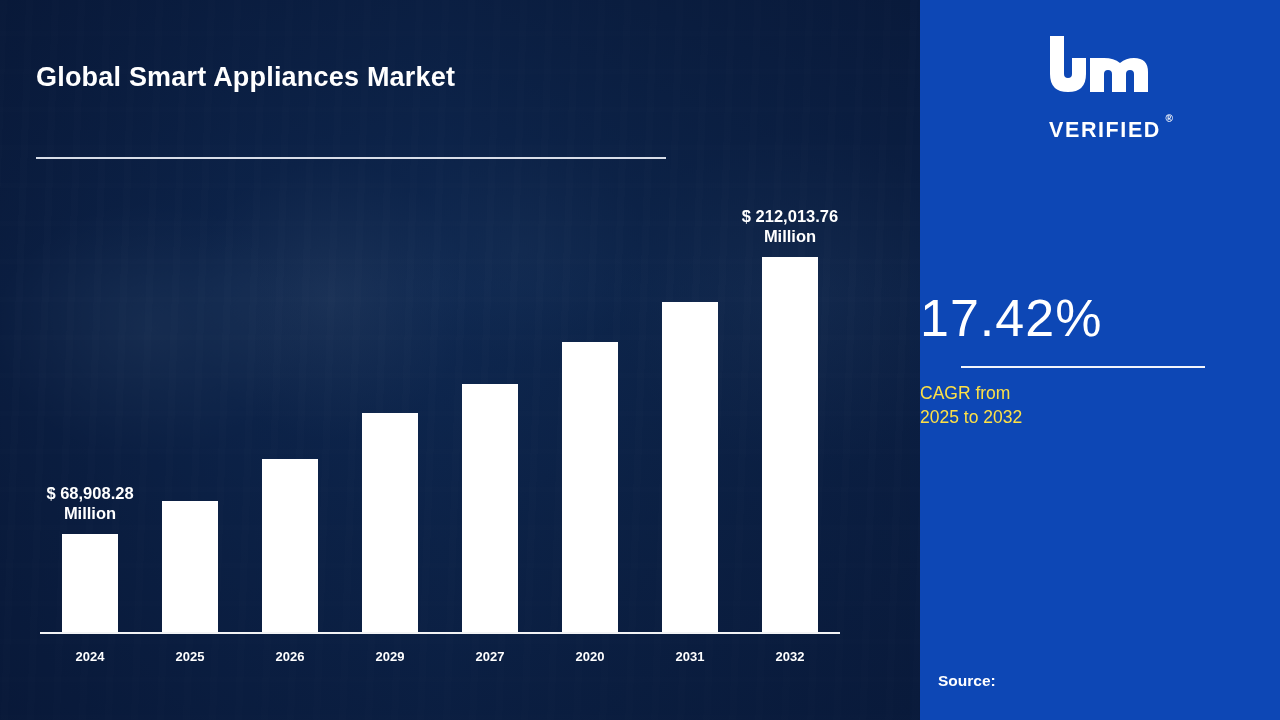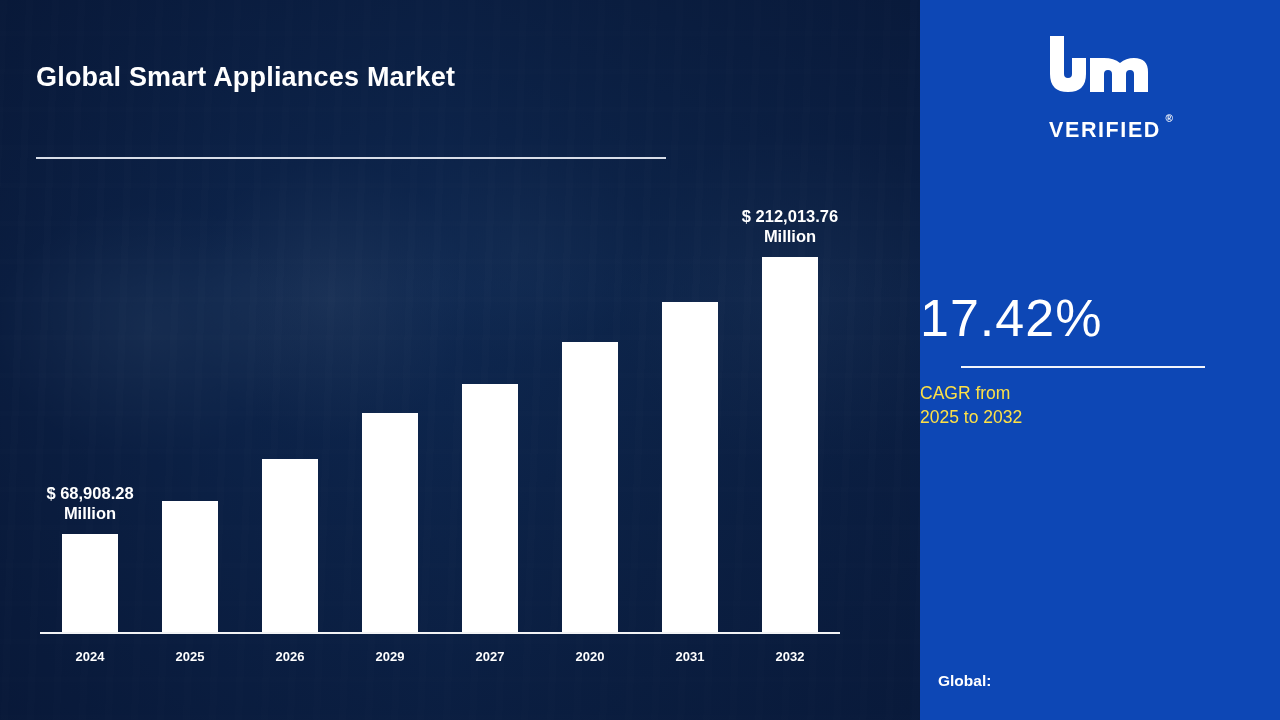--- a/index.html
+++ b/index.html
@@ -234,17 +234,17 @@
     </div>
 
     <div id="cagr-block">
       <div id="cagr-value">17.42%</div>
       <div id="cagr-rule"></div>
       <div id="cagr-caption">CAGR from
 2025 to 2032</div>
     </div>
 
     <div id="source">
-      <div>Global:</div>
+      <div>Source:</div>
     </div>
 
   </div>
 </div>
 
 </body></html>

